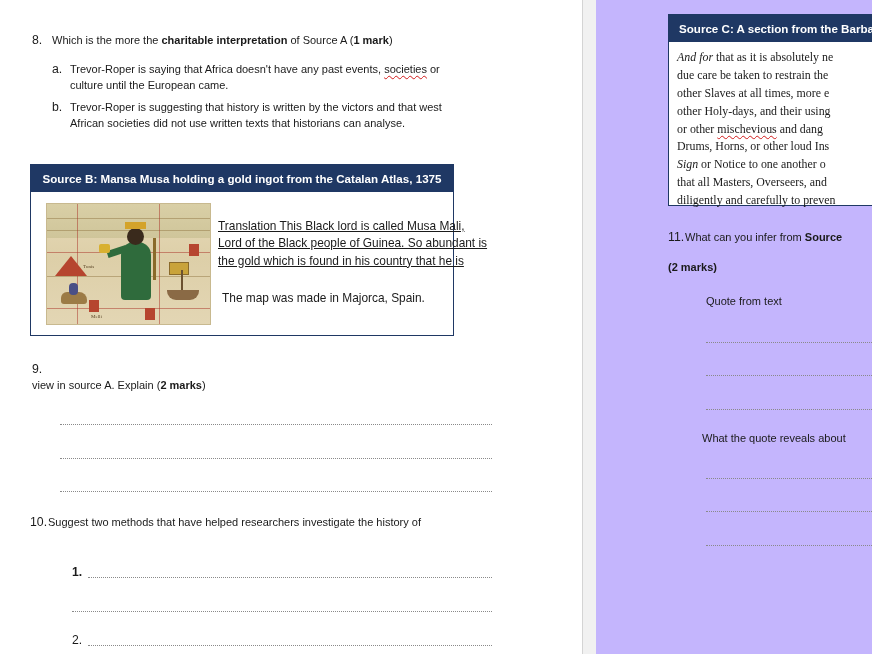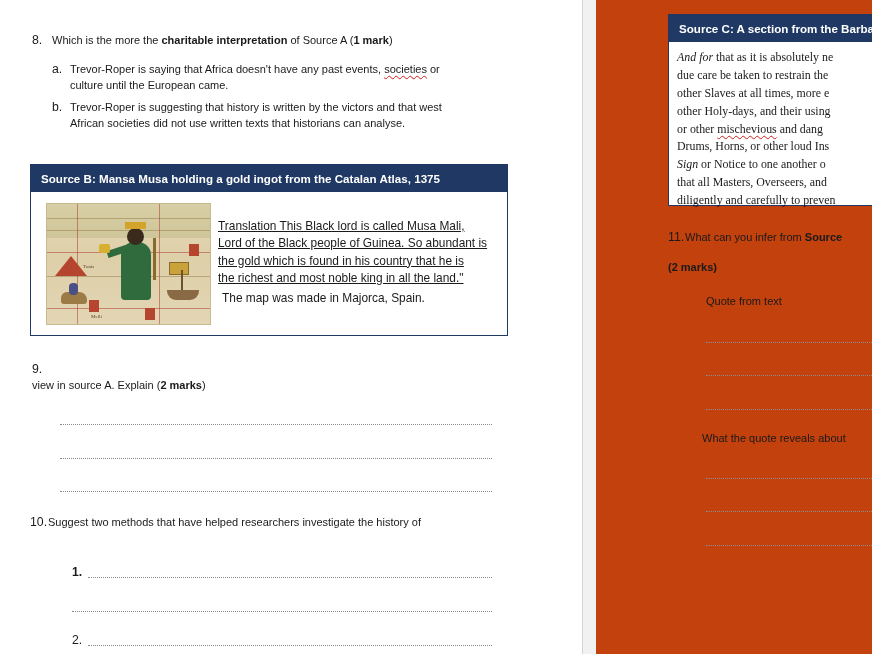--- a/index.html
+++ b/index.html
@@ -40,21 +40,21 @@
     width: 1px; height: 654px; background: #d4d4d4;
   }
   .gutter .band {
     position: absolute; left: 11px; top: 0;
     width: 13px; height: 654px; background: #f1f1f1;
   }
   .page-right {
     position: absolute;
     left: 596px; top: 0;
     width: 276px; height: 654px;
-    background: #c2410c;
+    background: #c4b5fd;
     overflow: hidden;
   }
 
   
   .q {
     position: absolute;
     font-size: 11px;
     color: #1a1a1a;
     line-height: 1.42;
   }
@@ -226,21 +226,21 @@
       <span>Trevor-Roper is saying that Africa doesn't have any past events, </span><span class="squig">societies</span><span> or</span><br>
       <span>culture until the European came.</span>
     </div>
 
     <div class="qnum" style="left:52px; top:100px;">b.</div>
     <div class="q" style="left:70px; top:100px; width:450px;">
       <span>Trevor-Roper is suggesting that history is written by the victors and that west</span><br>
       <span>African societies did not use written texts that historians can analyse.</span>
     </div>
 
-    <div class="source-box" style="left:30px; top:164px; width:478px; height:172px;">
+    <div class="source-box" style="left:30px; top:164px; width:424px; height:172px;text-align:center;">
       <div class="source-header">Source B: Mansa Musa holding a gold ingot from the Catalan Atlas, 1375</div>
       <div class="source-body"></div>
     </div>
 
     <div class="catalan">
       <div class="sea"></div>
       <div class="line" style="left:0; top:14px; width:165px;"></div>
       <div class="line" style="left:0; top:26px; width:165px;"></div>
       <div class="redline" style="left:0; top:48px; width:165px;"></div>
       <div class="redline" style="left:0; top:104px; width:165px;"></div>
@@ -263,21 +263,20 @@
       <div class="mast"></div>
       <div class="ship"></div>
       <div class="label" style="left:36px; top:60px;">Tunis</div>
       <div class="label" style="left:44px; top:110px;">Melli</div>
     </div>
 
     <div class="src-b-text" style="left:218px; top:218px; width:290px;text-decoration:underline;">
       <span>  Translation This Black lord is called Musa Mali,</span><br>
       <span>Lord of the Black people of Guinea.  So abundant is</span><br>
       <span>the gold which is found in his country that he is</span><br>
-      <span>the richest and most noble king in all the land."</span>
     </div>
     <div class="src-b-text" style="left:222px; top:290px; width:290px;">The map was made in Majorca, Spain.</div>
 
     <div class="qnum" style="left:32px; top:362px;">9.</div>
     <div class="q" style="left:32px; top:378px; width:470px;">
       <span>view in source A. Explain (</span><b>2 marks</b><span>)</span>
     </div>
 
     <div class="dots" style="left:60px; top:424px; width:432px;"></div>
     <div class="dots" style="left:60px; top:458px; width:432px;"></div>

